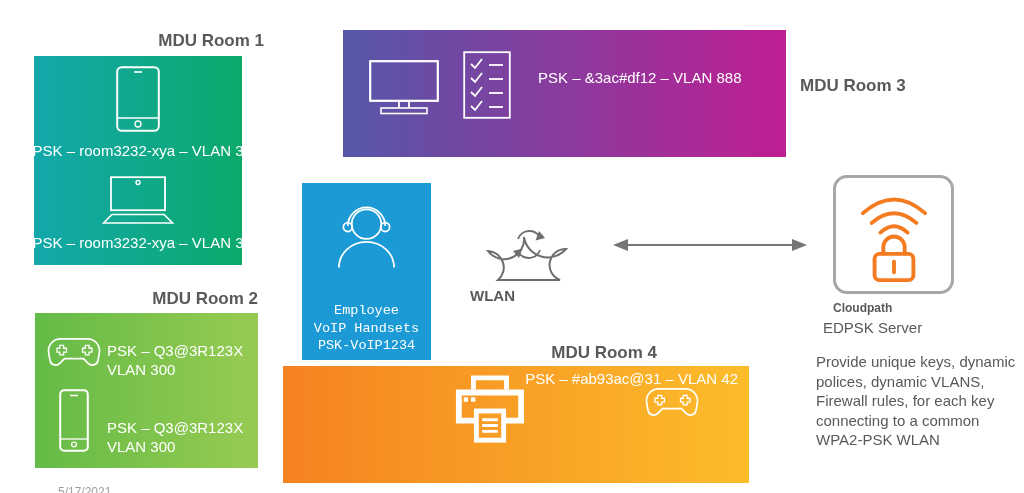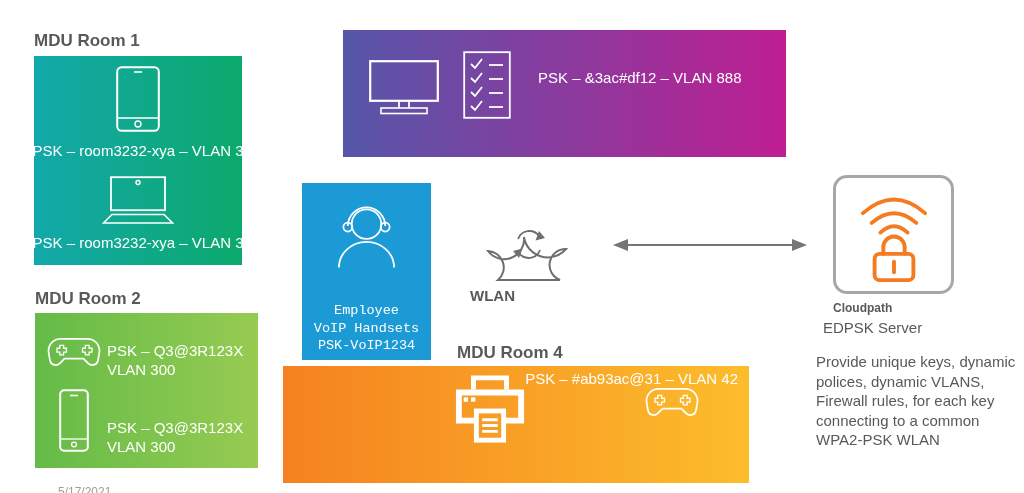--- a/index.html
+++ b/index.html
@@ -1,21 +1,21 @@
 <!DOCTYPE html>
 <html><head>
 <meta charset="utf-8">
 <style>
   html,body{margin:0;padding:0;background:#fff;}
   #canvas{
     position:relative;width:1024px;height:493px;overflow:hidden;background:#ffffff;
     font-family:"Liberation Sans",sans-serif;color:#595959;
   }
   .abs{position:absolute;}
-  .room-title{font-weight:bold;font-size:17px;color:#595959;text-align:left;white-space:nowrap;}
+  .room-title{font-weight:bold;font-size:17px;color:#595959;text-align:right;white-space:nowrap;}
   .white-label{color:#ffffff;font-size:15px;white-space:nowrap;}
   
   .box-room1{left:34px;top:56px;width:208px;height:209px;background:linear-gradient(90deg,#13a8ab,#0ca96b);
     display:flex;flex-direction:column;align-items:center;}
   .box-room2{left:35px;top:313px;width:223px;height:155px;background:linear-gradient(90deg,#64bb47,#97cb52);}
   .box-room3{left:343px;top:30px;width:443px;height:127px;background:linear-gradient(90deg,#5557a9,#bf1e92);}
   .box-room4{left:283px;top:366px;width:466px;height:117px;background:linear-gradient(90deg,#f58220,#fcbd2b);}
   .box-voip{left:302px;top:183px;width:129px;height:177px;background:#1b9ad6;font-family:Liberation Mono, monospace;}
   .voip-text{position:absolute;left:0;top:119px;width:100%;text-align:center;color:#fff;font-size:13.5px;line-height:17.5px;}
   .cloudpath-box{left:833px;top:175px;width:121px;height:119px;background:#fff;border:3px solid #a7a7a7;border-radius:14px;
@@ -102,20 +102,21 @@
           <polyline points="8,41 12,45 19,36"></polyline>  
             <path d="M26,42 H40"></path>
           <polyline points="8,55 12,59 19,50"></polyline>  
             <path d="M26,56 H40"></path>
         </g>
       </svg>
     </span>
     <div class="abs white-label center-txt" style="left:195px;top:39px;width:205px;">PSK – &amp;3ac#df12 – VLAN 888</div>
   </div>
 
+  <div class="abs room-title" style="left:800px;top:76px;text-align:left;">MDU Room 3</div>
 
   <div class="abs box-voip">
     <span class="abs" style="left:33px;top:13px;">
       <svg width="63" height="74" viewBox="0 0 64 74" fill="none" stroke="#ffffff">
         <circle cx="32" cy="28" r="15" stroke-width="1.8"></circle>
         <path d="M13,30 a19,19 0 0 1 38,0" stroke-width="1.8"></path>
         <circle cx="13" cy="31" r="4.5" stroke-width="1.8"></circle>
         <circle cx="51" cy="31" r="4.5" stroke-width="1.8"></circle>
         <path d="M4,72 a28,26 0 0 1 56,0" stroke-width="1.8"></path>
       </svg>

